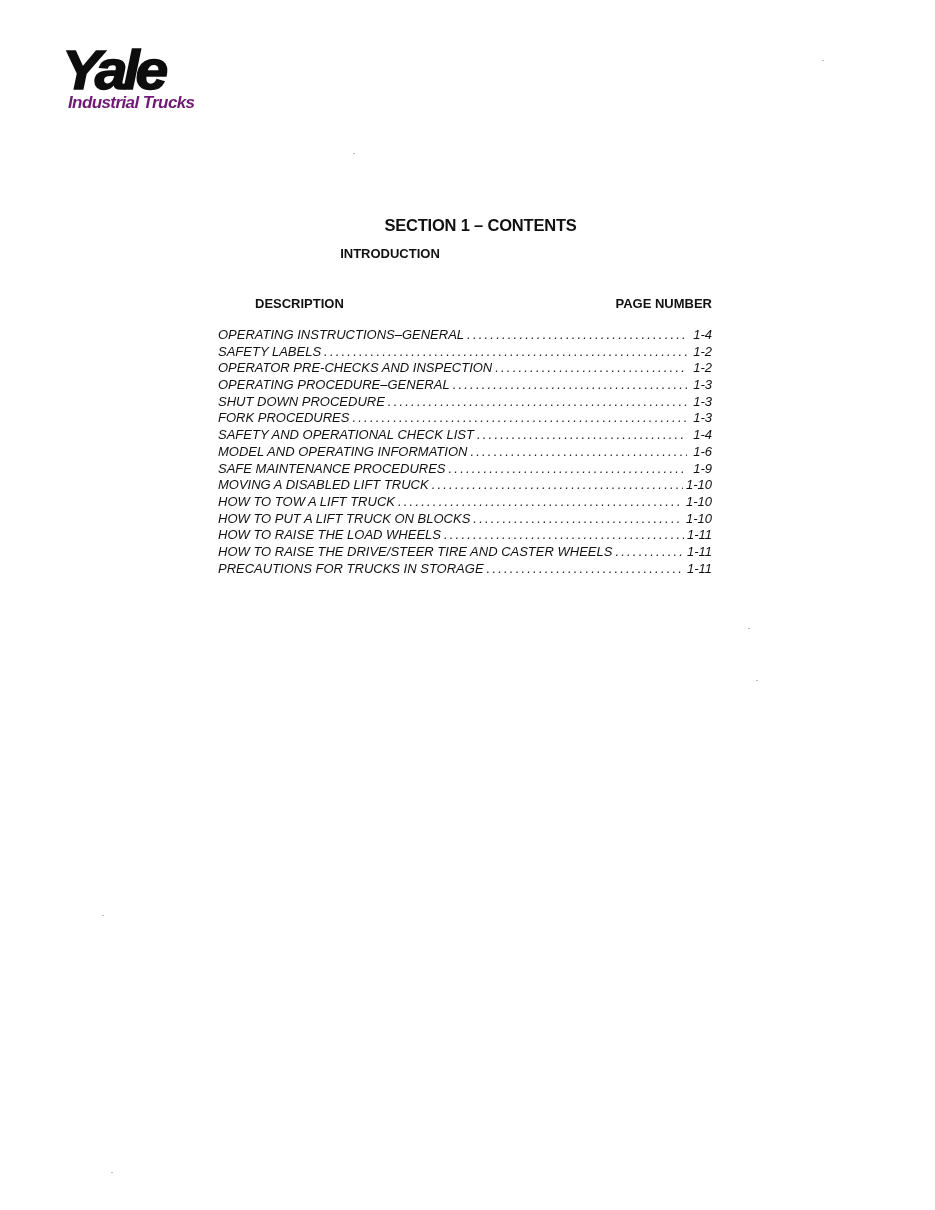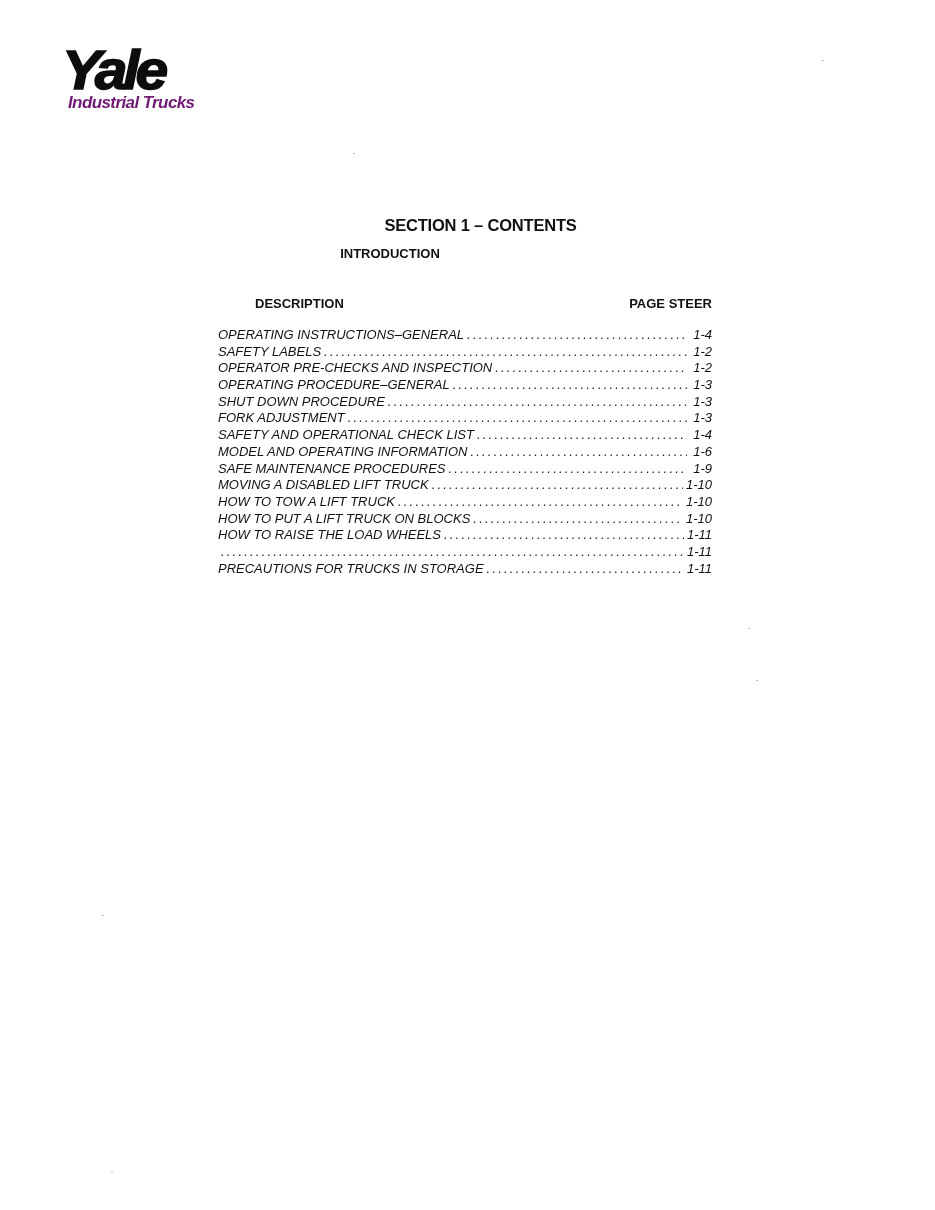--- a/index.html
+++ b/index.html
@@ -128,21 +128,21 @@
 <div class="section-title">
   <span>SECTION 1 – CONTENTS</span>
 </div>
 <div class="section-sub">
   <span>INTRODUCTION</span>
 </div>
 
 <div class="toc">
   <div class="toc-head">
     <span>DESCRIPTION</span>
-    <span>PAGE STEER</span>
+    <span>PAGE NUMBER</span>
   </div>
   <div id="toc-rows">
       <div class="toc-row">
         <span class="toc-label">OPERATING INSTRUCTIONS–GENERAL</span>
         <span class="toc-dots"></span>
         <span class="toc-page">1-4</span>
       </div>
       <div class="toc-row">
         <span class="toc-label">SAFETY LABELS</span>
         <span class="toc-dots"></span>
@@ -157,21 +157,21 @@
         <span class="toc-label">OPERATING PROCEDURE–GENERAL</span>
         <span class="toc-dots"></span>
         <span class="toc-page">1-3</span>
       </div>
       <div class="toc-row">
         <span class="toc-label">SHUT DOWN PROCEDURE</span>
         <span class="toc-dots"></span>
         <span class="toc-page">1-3</span>
       </div>
       <div class="toc-row">
-        <span class="toc-label">FORK ADJUSTMENT</span>
+        <span class="toc-label">FORK PROCEDURES</span>
         <span class="toc-dots"></span>
         <span class="toc-page">1-3</span>
       </div>
       <div class="toc-row">
         <span class="toc-label">SAFETY AND OPERATIONAL CHECK LIST</span>
         <span class="toc-dots"></span>
         <span class="toc-page">1-4</span>
       </div>
       <div class="toc-row">
         <span class="toc-label">MODEL AND OPERATING INFORMATION</span>
@@ -197,20 +197,21 @@
         <span class="toc-label">HOW TO PUT A LIFT TRUCK ON BLOCKS</span>
         <span class="toc-dots"></span>
         <span class="toc-page">1-10</span>
       </div>
       <div class="toc-row">
         <span class="toc-label">HOW TO RAISE THE LOAD WHEELS</span>
         <span class="toc-dots"></span>
         <span class="toc-page">1-11</span>
       </div>
       <div class="toc-row">
+        <span class="toc-label">HOW TO RAISE THE DRIVE/STEER TIRE AND CASTER WHEELS</span>
         <span class="toc-dots"></span>
         <span class="toc-page">1-11</span>
       </div>
       <div class="toc-row">
         <span class="toc-label">PRECAUTIONS FOR TRUCKS IN STORAGE</span>
         <span class="toc-dots"></span>
         <span class="toc-page">1-11</span>
       </div>
     </div>
 </div>

